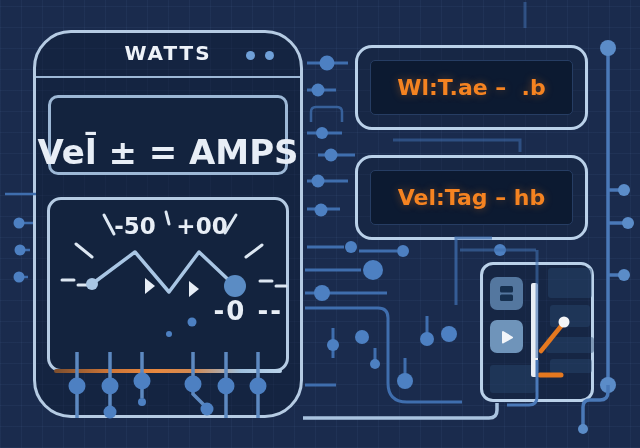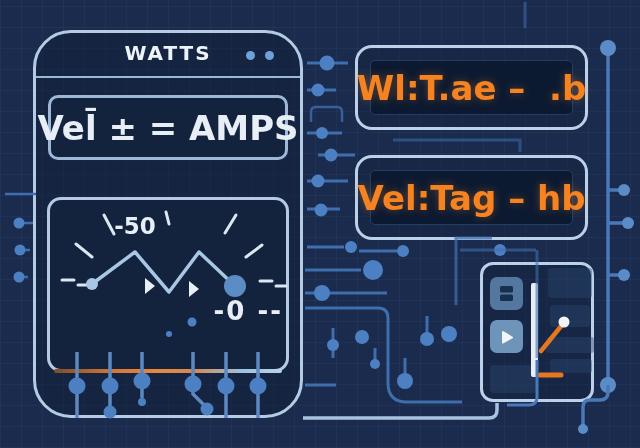--- a/index.html
+++ b/index.html
@@ -18,41 +18,41 @@
     position:absolute;left:33px;top:30px;width:270px;height:388px;
     border:3px solid #b5cbe3;border-radius:38px;
     background:rgba(12,22,42,0.35);
   }
   .card-header{position:absolute;left:0;top:0;right:0;height:45px;
     border-bottom:2.5px solid #9db8d6;}
   .card-title{position:absolute;left:0;right:0;top:8px;text-align:center;
     font-size:20px;font-weight:bold;letter-spacing:2px;color:#eef3f9;}
   .header-dots{position:absolute;right:26px;top:18px;display:flex;gap:10px;}
   .header-dots i{width:9px;height:9px;border-radius:50%;background:#6fa0d8;display:block;}
-  .formula-box{position:absolute;left:12px;top:62px;width:240px;height:65px;
+  .formula-box{position:absolute;left:12px;top:62px;width:240px;height:80px;
     border:3px solid #9db8d6;border-radius:10px;background:#13233e;
-    display:flex;align-items:center;justify-content:center;}
+    display:flex;align-items:flex-end;justify-content:center;}
   .formula-text{font-size:34px;font-weight:bold;color:#e8eef6;white-space:pre;}
   .gauge-panel{position:absolute;left:11px;top:164px;width:242px;height:175px;
     border:3px solid #b5cbe3;border-radius:14px;background:#13233e;}
   .gauge-underline{position:absolute;left:4px;right:4px;bottom:-4px;height:4.5px;border-radius:3px;
     background:linear-gradient(90deg,#7c4e2e 0%,#cf7637 25%,#e8883f 45%,#d08a55 62%,#9fc0de 82%,#bad3ea 100%);}
   .gauge-label{position:absolute;font-weight:bold;color:#e8eef6;}
   .g-tl{left:85px;top:13px;transform:translateX(-50%);font-size:23px;}
   .g-tr{left:152px;top:13px;transform:translateX(-50%);font-size:23px;}
   .g-bl{left:7px;top:96px;font-size:26px;letter-spacing:2px;}
   .g-br{right:3px;top:96px;font-size:26px;letter-spacing:2px;}
   
   .obox{position:absolute;width:233px;height:85px;border:3.5px solid #bad1e9;
     border-radius:17px;background:rgba(14,26,48,0.25);}
   .obox1{left:355px;top:45px;} .obox2{left:355px;top:155px;}
   .obox-inner{position:absolute;left:12px;top:12px;right:12px;bottom:12px;
     background:#0c1a31;border:1px solid #263d63;border-radius:5px;
     display:flex;align-items:center;justify-content:center;}
-  .obox-text{font-size:34px;font-weight:bold;color:#f58321;white-space:pre;
+  .obox-text{font-size:22px;font-weight:bold;color:#f58321;white-space:pre;
     text-shadow:0 0 9px rgba(245,131,33,0.38);}
   
   .mini-panel{position:absolute;left:480px;top:262px;width:114px;height:140px;
     border:3px solid #bad1e9;border-radius:13px;background:rgba(13,26,49,0.3);}
   .ghost{position:absolute;background:#2c4a72;opacity:0.42;border-radius:3px;}
   .meter-btn{position:absolute;width:33px;height:33px;border-radius:7px;
     display:flex;align-items:center;justify-content:center;}
   .mb1{left:7px;top:12px;background:#54779f;}
   .mb2{left:7px;top:55px;background:#6f94ba;}
   .meter-bar{position:absolute;left:48px;top:18px;width:7px;height:94px;
@@ -72,20 +72,21 @@
           <i></i>
         </div>
     </div>
 
     <div class="formula-box">
       <span class="formula-text">Vel̄ ± = AMPS</span>
     </div>
 
     <div class="gauge-panel">
       <span class="gauge-label g-tl">-50</span>
+      <span class="gauge-label g-tr">+00</span>
       <span class="gauge-label g-br">-0 --</span>
       <div class="gauge-underline"></div>
 
       <svg class="overlay-svg" width="242" height="148" viewBox="0 0 242 148">
 
         <g stroke="#dde7f2" stroke-width="3" stroke-linecap="round">
           <path d="M54,15 L64,34"></path>
           <path d="M116,12 L119,24"></path>
           <path d="M186,15 L175,33"></path>
           <path d="M26,44 L42,57"></path>

